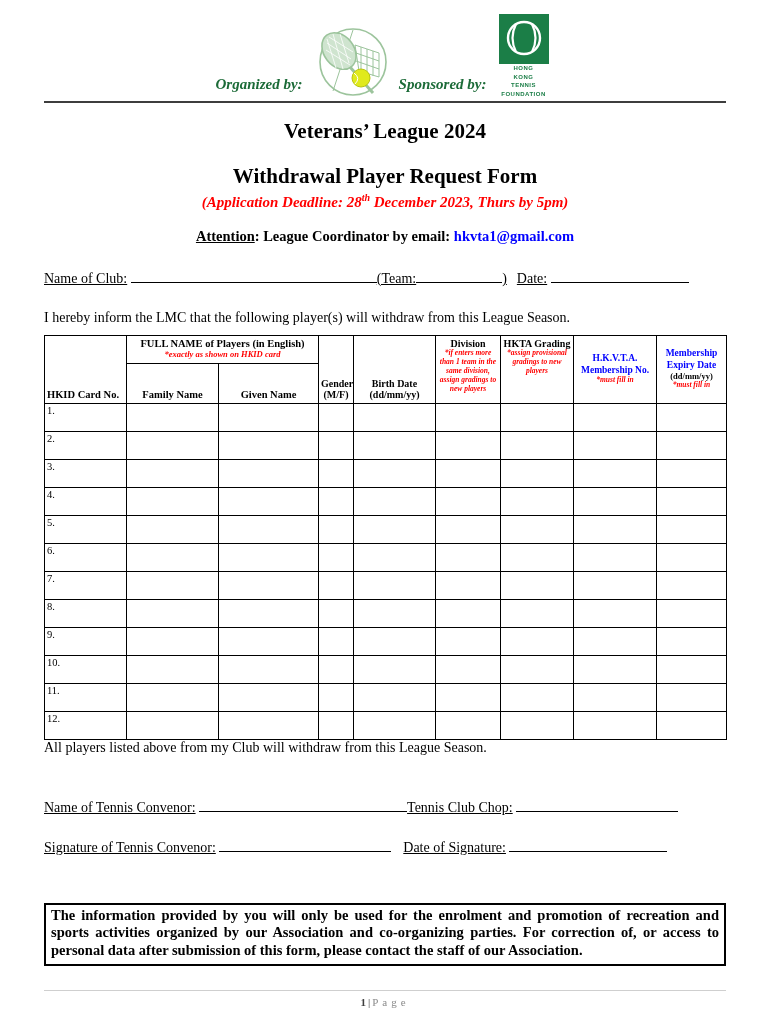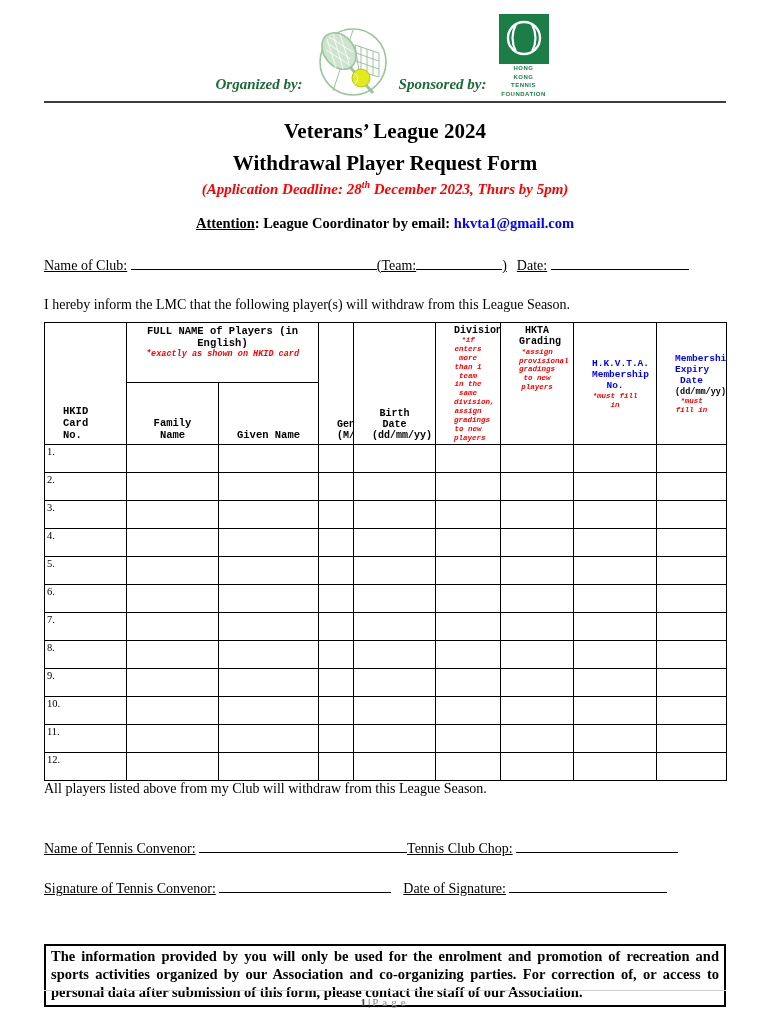--- a/index.html
+++ b/index.html
@@ -28,21 +28,21 @@
   .hktf-square { width: 50px; height: 50px; }
   .hktf-text {
     font-family: "Liberation Sans", sans-serif;
     font-size: 6px; font-weight: bold; color: #1b7e47;
     text-align: center; line-height: 1.45; letter-spacing: 0.5px;
   }
   .top-rule { border: 0; border-top: 2.5px solid #3d3d3d; margin: 2px 0 0 0; }
 
   
   .title1 { text-align: center; font-size: 21px; font-weight: bold; margin-top: 16px; }
-  .title2 { text-align: center; font-size: 21px; font-weight: bold; margin-top: 7px; }
+  .title2 { text-align: center; font-size: 21px; font-weight: bold; margin-top: 20px; }
   .deadline {
     text-align: center; font-size: 15px; font-weight: bold; font-style: italic;
     color: #ff0000; margin-top: 3px;
   }
   .deadline sup { font-size: 10px; }
   .attention { text-align: center; font-size: 14.5px; font-weight: bold; margin-top: 17px; }
   .attention .att-label { text-decoration: underline; }
   .attention .email { color: #0000ff; }
 
   
@@ -50,21 +50,21 @@
   .club-line { margin-top: 25px; }
   .u { display: inline-block; border-bottom: 1px solid #000; height: 13px; vertical-align: baseline; }
   .intro { font-size: 14px; margin-top: 23px; }
 
   
   table.players {
     border-collapse: collapse; table-layout: fixed;
     width: 682px; margin-top: 9px;
   }
   table.players th, table.players td { border: 1.5px solid #000; overflow: hidden; }
-  table.players thead th { font-weight: bold; padding: 2px 18px; font-family: Liberation Mono, monospace; }
+  table.players thead th { font-weight: bold; padding: 2px 2px; }
   .h-hkid { vertical-align: bottom; font-size: 10.5px; text-align: left; padding-bottom: 3px !important; }
   .h-fullname { vertical-align: top; text-align: center; height: 28px; }
   .fn-title { font-size: 10.5px; font-weight: bold; }
   .fn-note { font-size: 8.5px; color: #ff0000; font-style: italic; font-weight: bold; }
   .h-sub { vertical-align: bottom; text-align: center; font-size: 10.5px; padding-bottom: 3px !important; height: 40px; }
   .h-gender, .h-birth { vertical-align: bottom; text-align: center; font-size: 10px; padding-bottom: 3px !important; }
   .h-division, .h-hkta { vertical-align: top; text-align: center; }
   .hdr-black { font-size: 10px; font-weight: bold; color: #000; line-height: 1.15; }
   .hdr-note { font-size: 7.5px; color: #ff0000; font-style: italic; font-weight: bold; line-height: 1.18; }
   .h-hkvta, .h-expiry { vertical-align: middle; text-align: center; }

